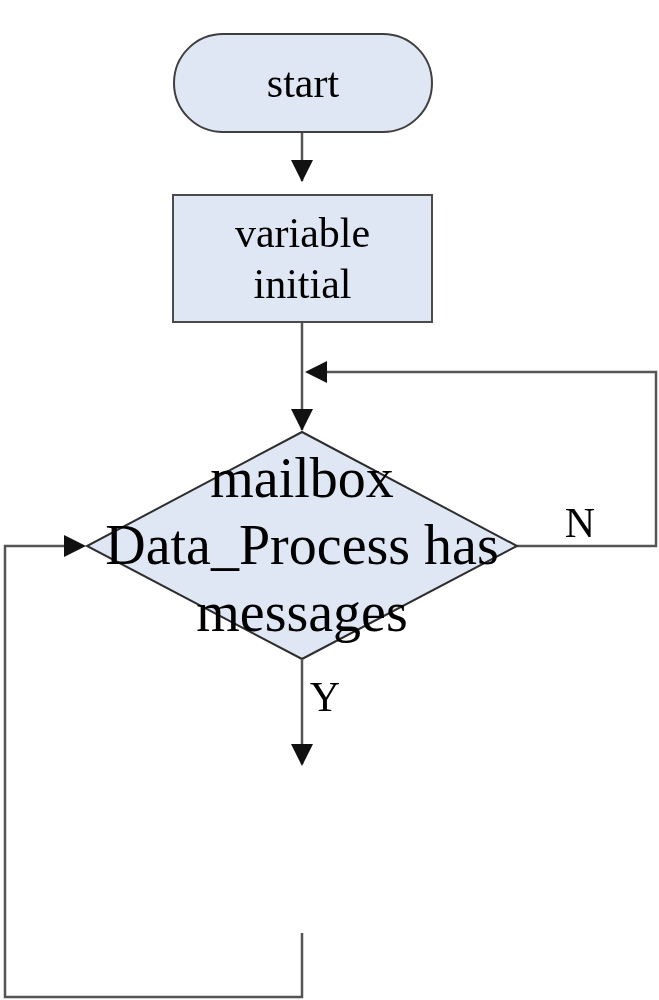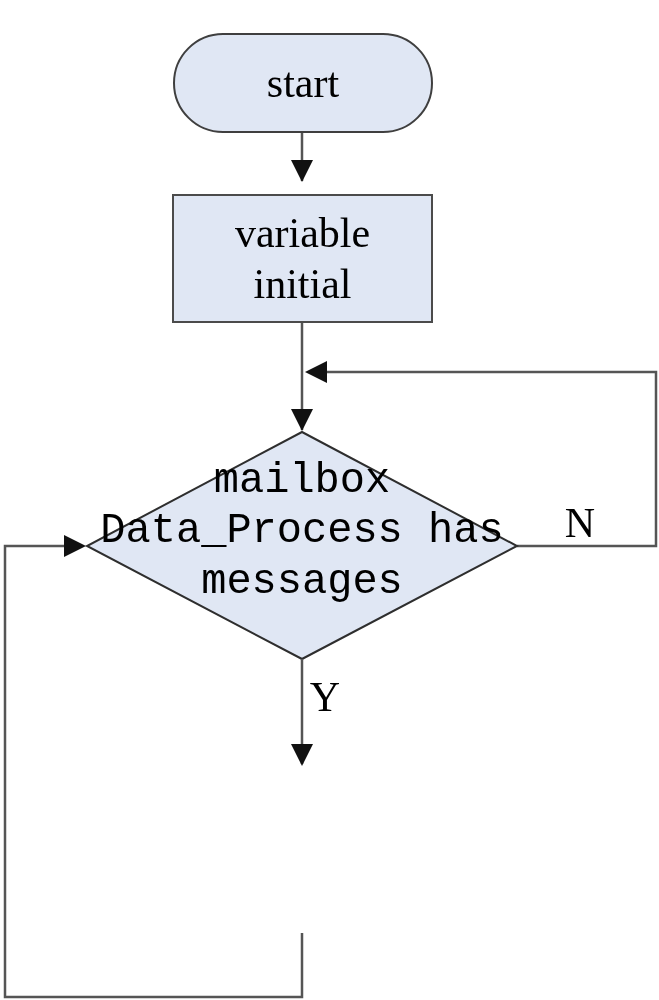--- a/index.html
+++ b/index.html
@@ -46,30 +46,29 @@
   .process-init {
     left: 172px; top: 194px;
     width: 261px; height: 129px;
   }
   .process-activate {
     left: 148px; top: 767px;
     width: 307px; height: 166px;
   }
   .decision-label {
     position: absolute;
-    left: 87px; top: 418px;
+    left: 87px; top: 432px;
     width: 430px; height: 227px;
     display: flex;
     align-items: center;
     justify-content: center;
     text-align: center;
     white-space: pre-line;
-    font-size: 42px;
+    font-size: 56px;
     line-height: 1.2;
-    font-family: Liberation Mono, monospace;
   }
   .edge-label {
     position: absolute;
     font-size: 42px;
     line-height: 1;
     transform: translate(-50%, -50%);
   }
   .edge-label-n { left: 580px; top: 523px; }
   .edge-label-y { left: 325px; top: 697px; }
 </style>

